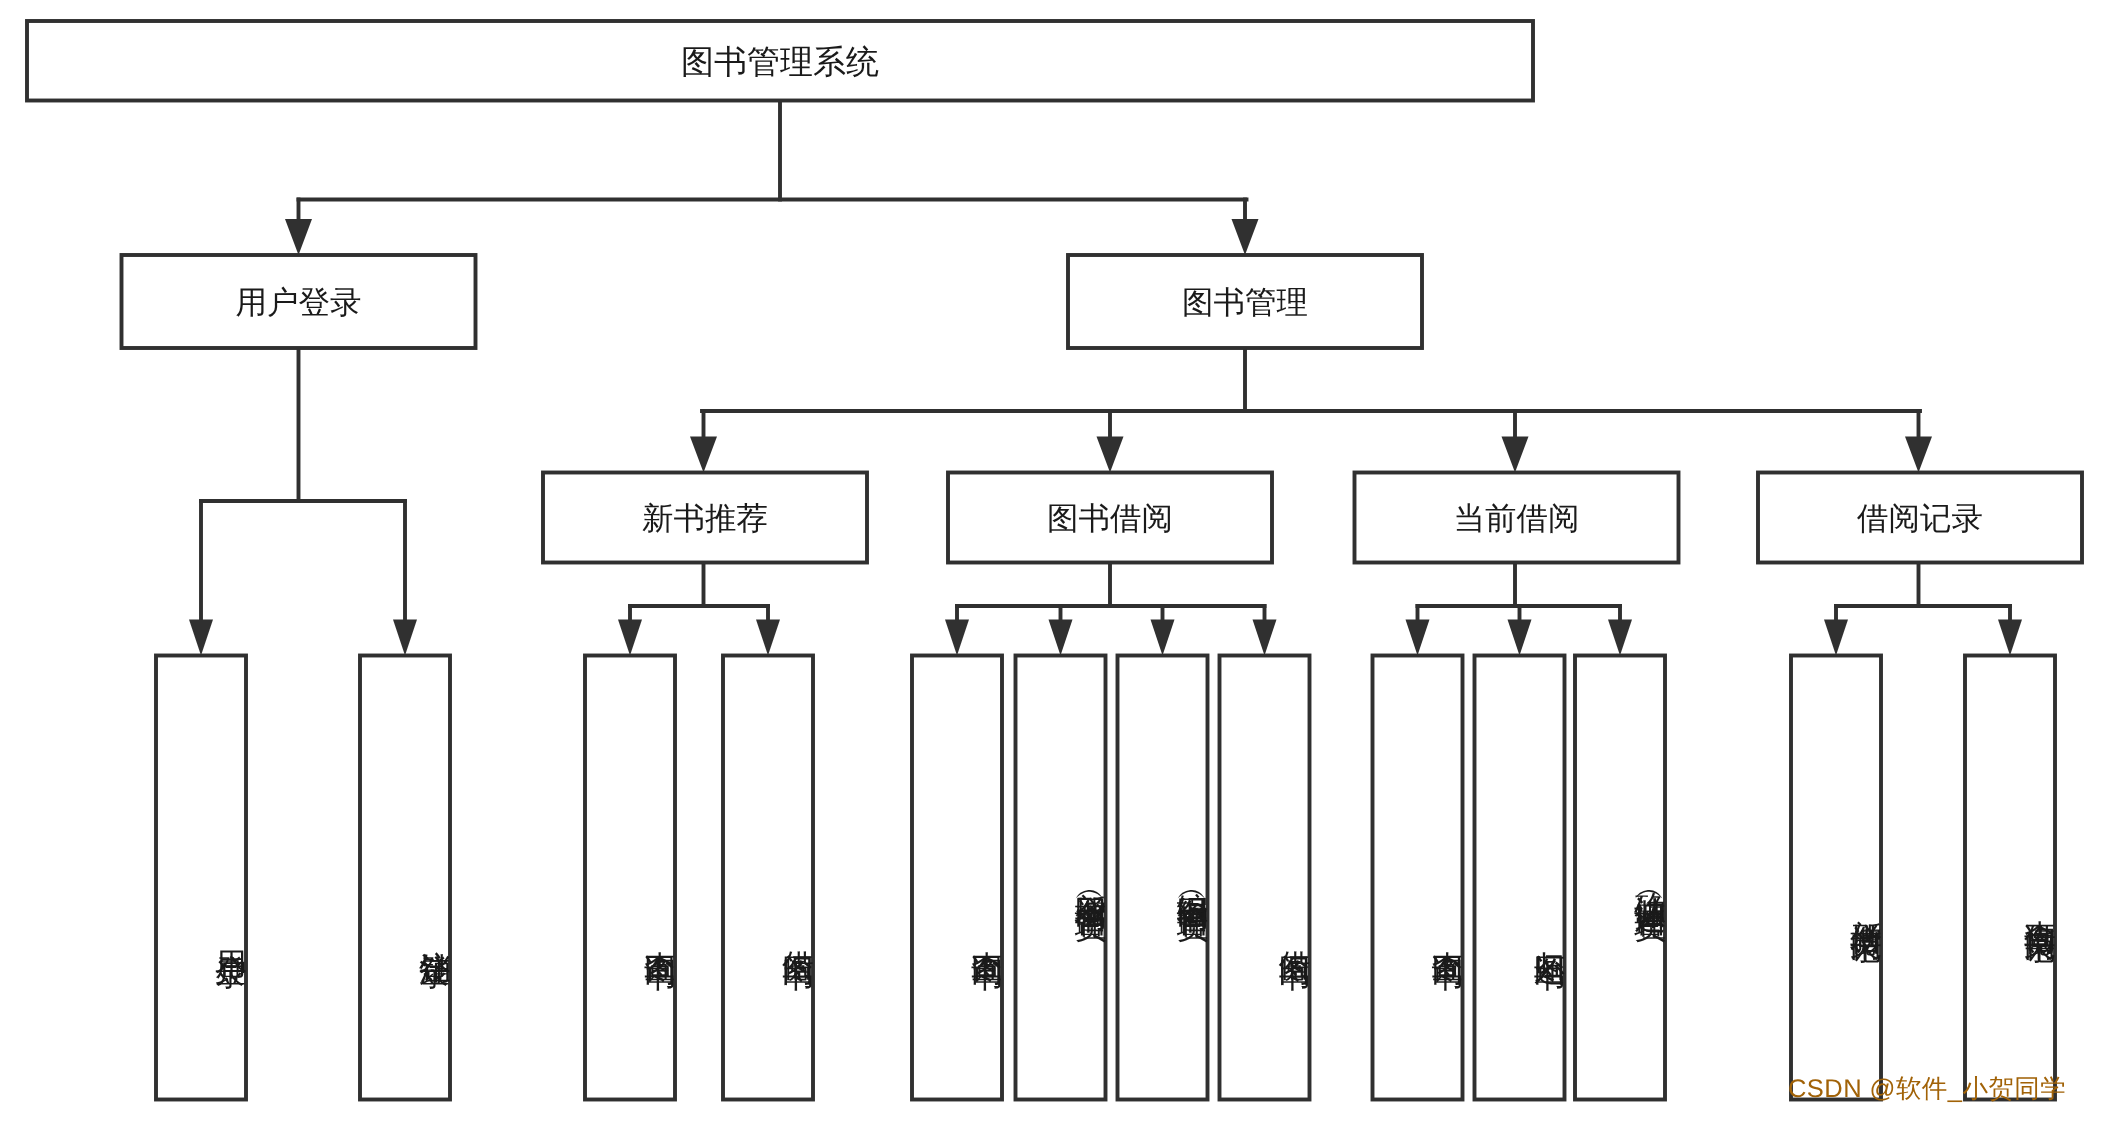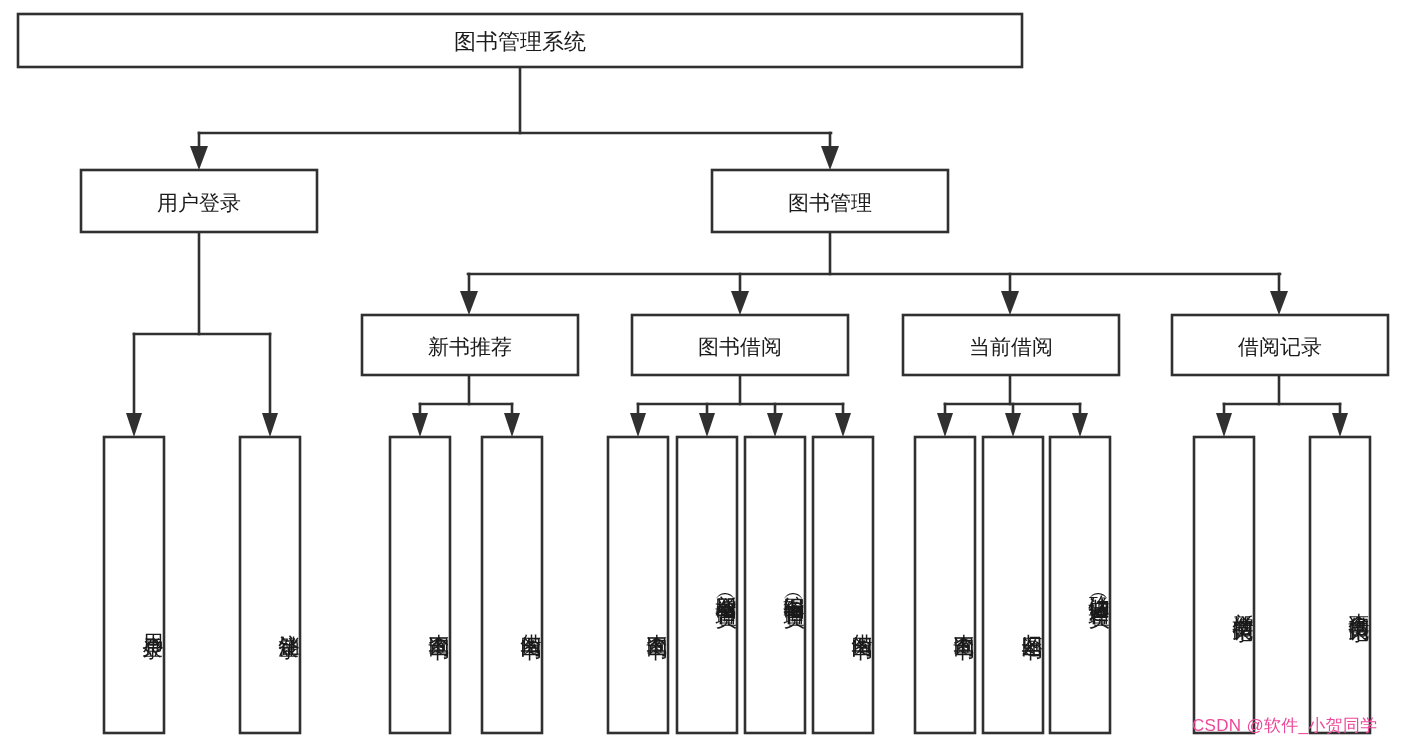--- a/index.html
+++ b/index.html
@@ -69,21 +69,21 @@
     justify-content: center;
     white-space: nowrap;
     pointer-events: none;
   }
   .watermark {
     position: absolute;
     left: 1192px;
     top: 714px;
     font-family: "Liberation Sans", "DejaVu Sans", sans-serif;
     font-size: 17px;
-    color: #ec4899;
+    color: #a16207;
     white-space: nowrap;
     letter-spacing: 0.3px;
   }
 </style>
 </head>
 <body>
 
 <div id="diagram-root">
 
   <svg id="flow" viewBox="0 0 1405 747" xmlns="http://www.w3.org/2000/svg">

